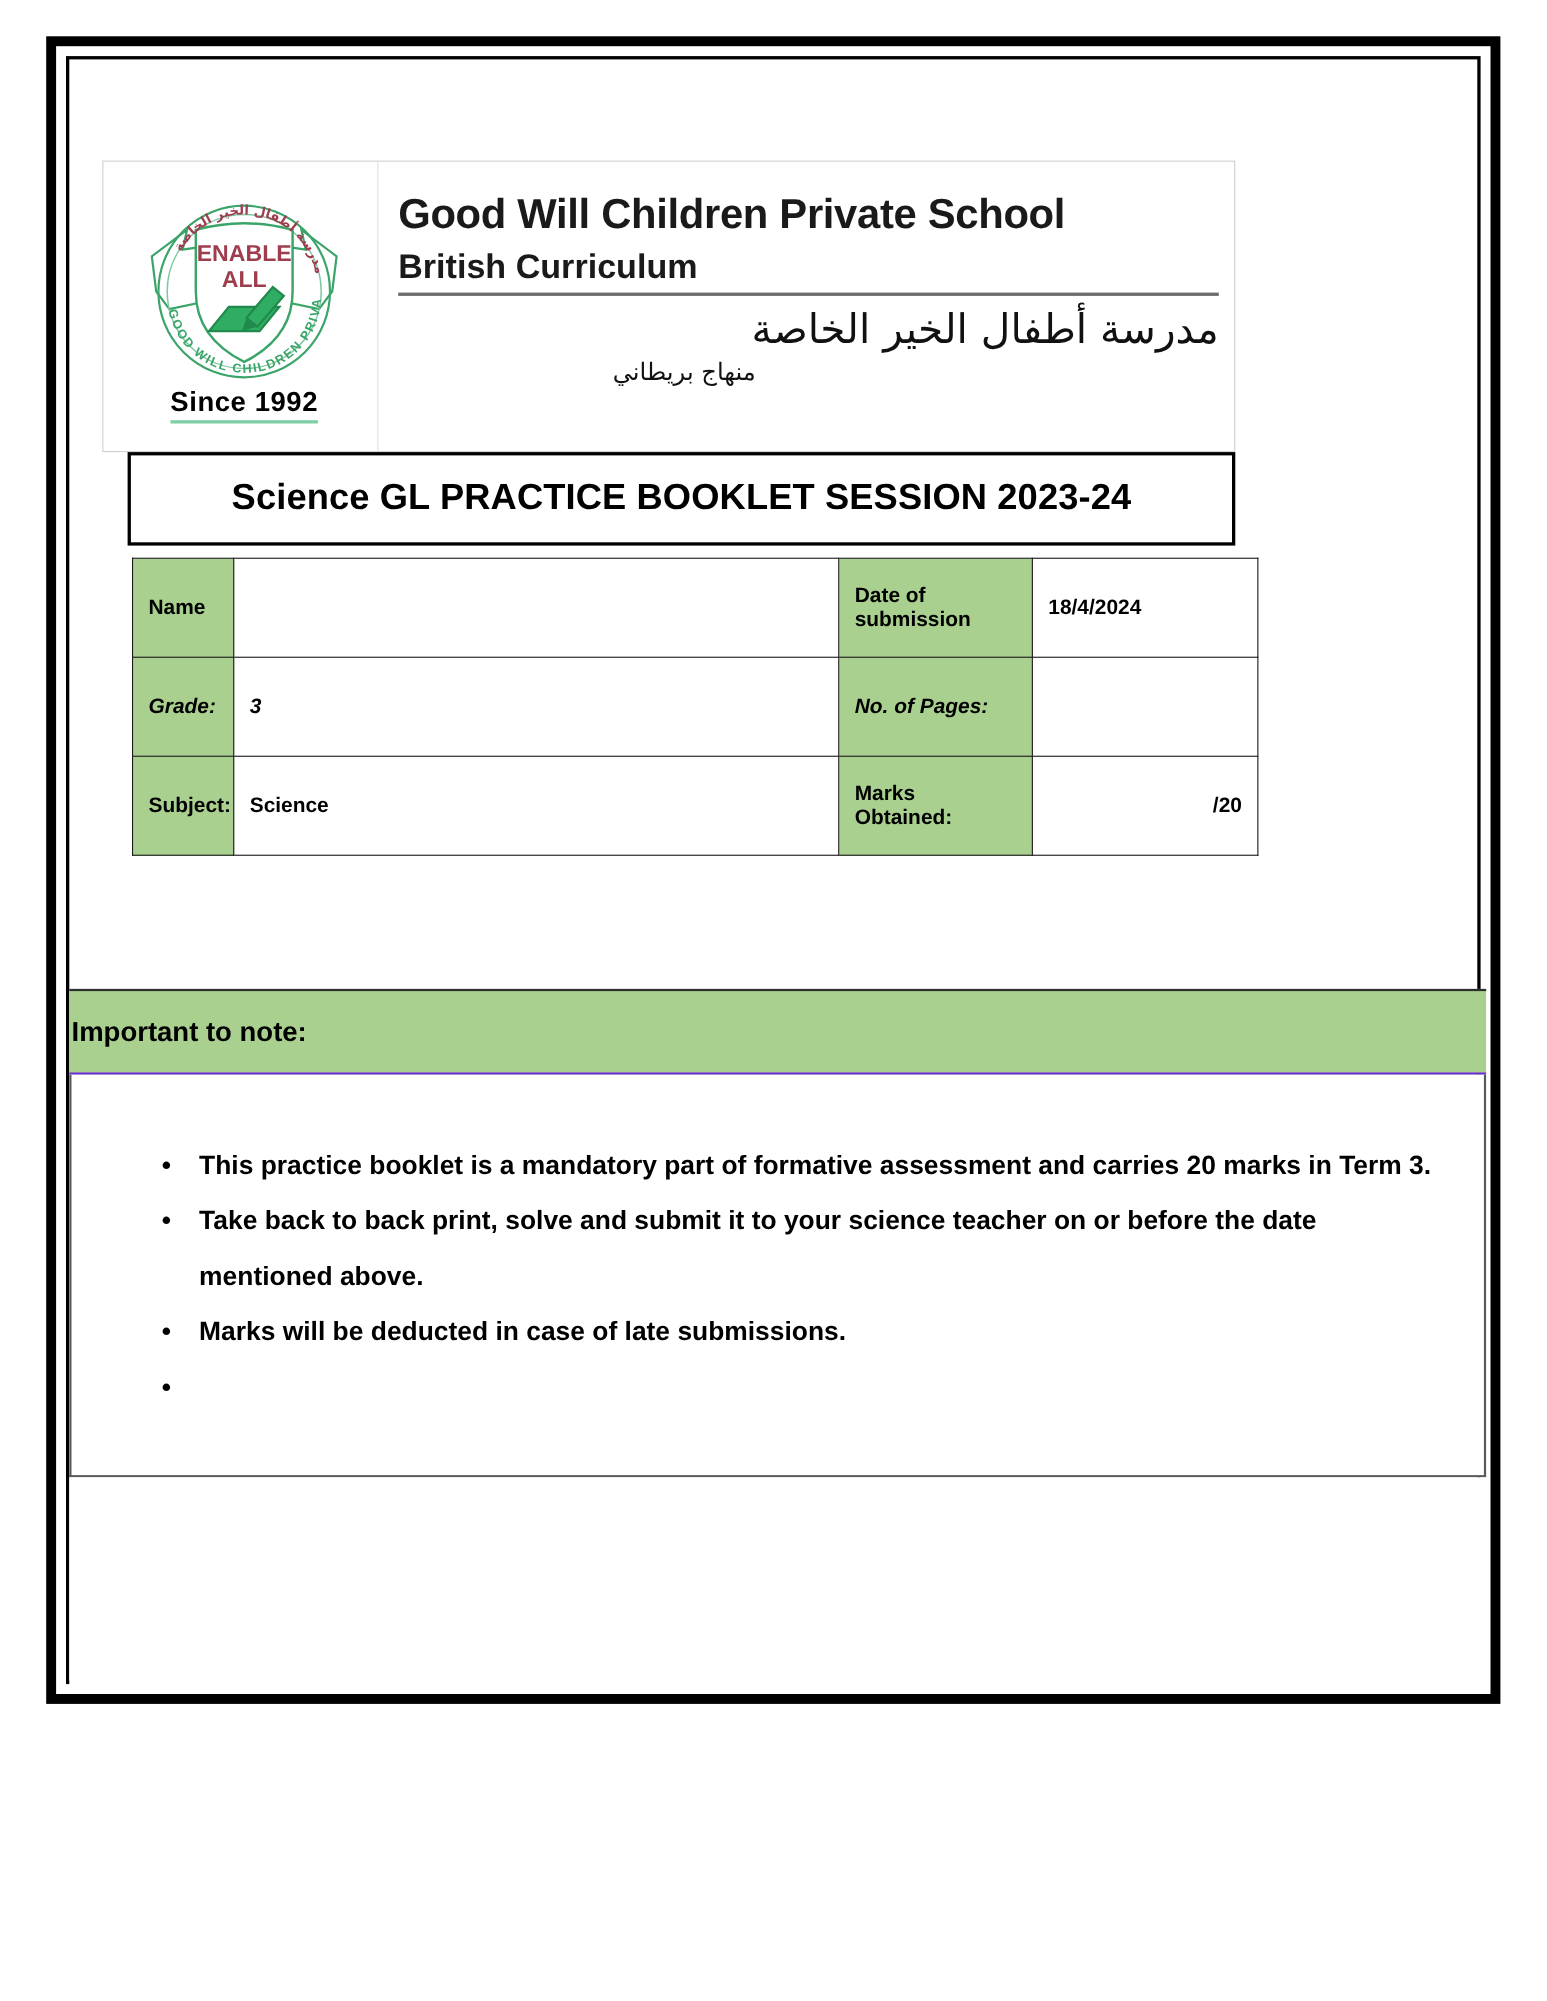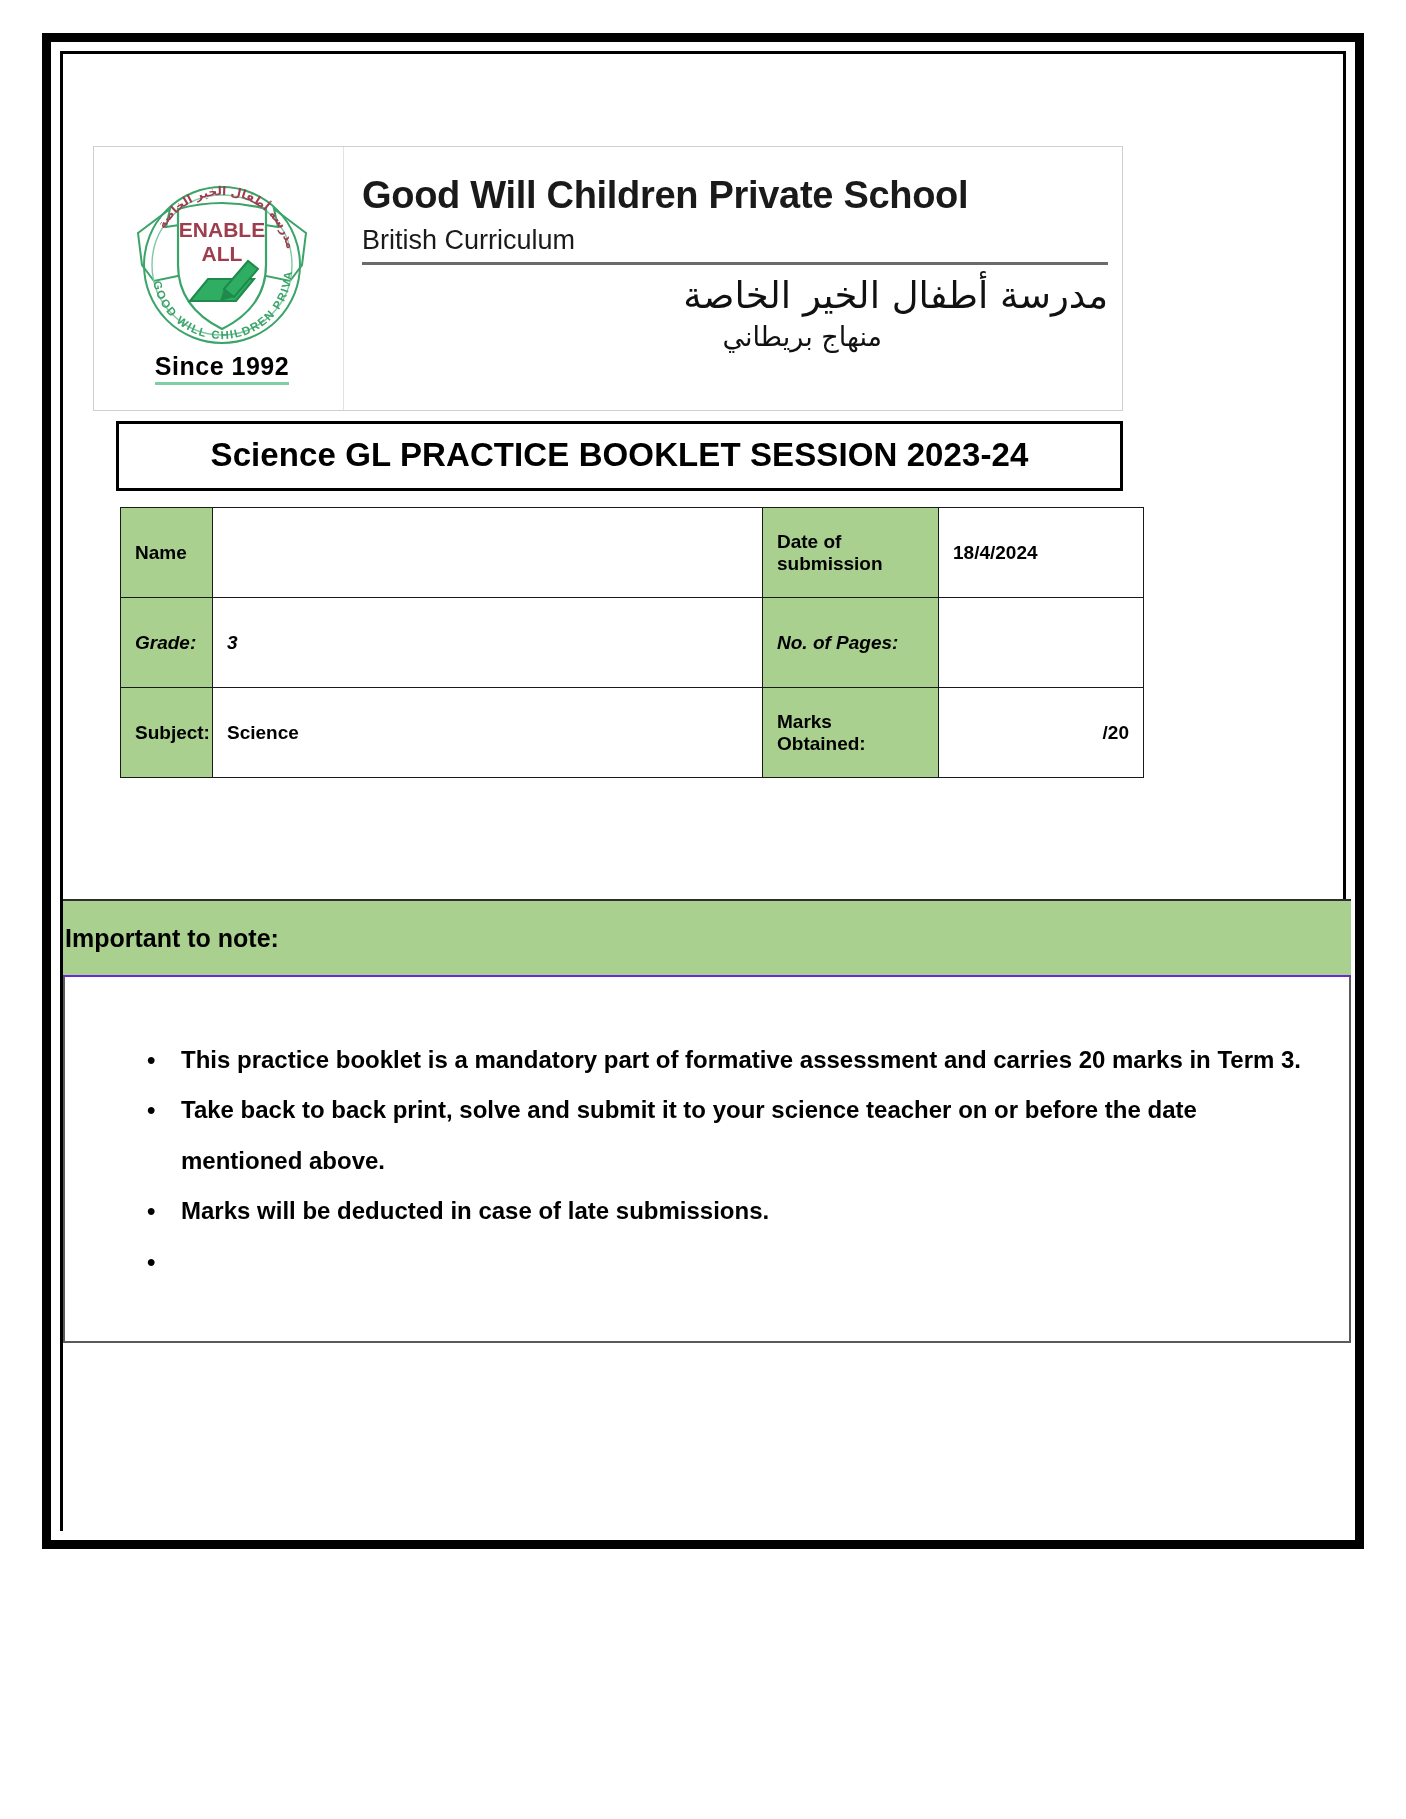--- a/index.html
+++ b/index.html
@@ -99,22 +99,22 @@
   .school-name {
     font-family: "Liberation Sans", sans-serif;
     font-size: 38px;
     font-weight: 700;
     letter-spacing: -0.3px;
     line-height: 1.1;
     color: #1a1a1a;
   }
   .school-sub {
     font-family: "Liberation Sans", sans-serif;
-    font-size: 27px;
-    font-weight: 400;
+    font-size: 31px;
+    font-weight: 700;
     color: #1a1a1a;
     margin-top: 8px;
     line-height: 1.15;
   }
   .school-rule {
     margin-top: 6px;
     margin-right: 14px;
     border-top: 3px solid #6b6b6b;
   }
   .school-ar1 {
@@ -122,35 +122,36 @@
     text-align: right;
     font-family: "DejaVu Sans", sans-serif;
     font-size: 37px;
     line-height: 1.25;
     margin-top: 8px;
     margin-right: 14px;
     color: #111111;
   }
   .school-ar2 {
     direction: rtl;
+    text-align: center;
     font-family: "DejaVu Sans", sans-serif;
-    font-size: 27px;
+    font-size: 22px;
     line-height: 1.2;
     margin-top: 2px;
     margin-right: 240px;
     color: #111111;
   }
 
   
   .title-box {
     position: absolute;
     left: 53px;
-    top: 367px;
+    top: 357px;
     width: 1007px;
-    height: 70px;
+    height: 85px;
     border: 3px solid #000000;
     box-sizing: border-box;
     background: #ffffff;
     display: flex;
     align-items: center;
     justify-content: center;
   }
   .title-text {
     font-family: "Liberation Sans", sans-serif;
     font-size: 33px;

